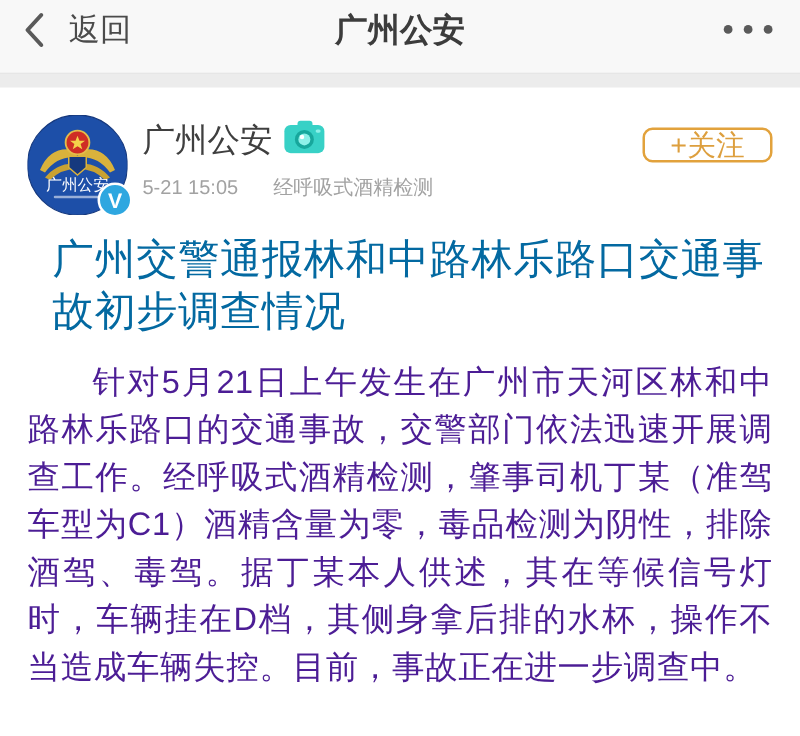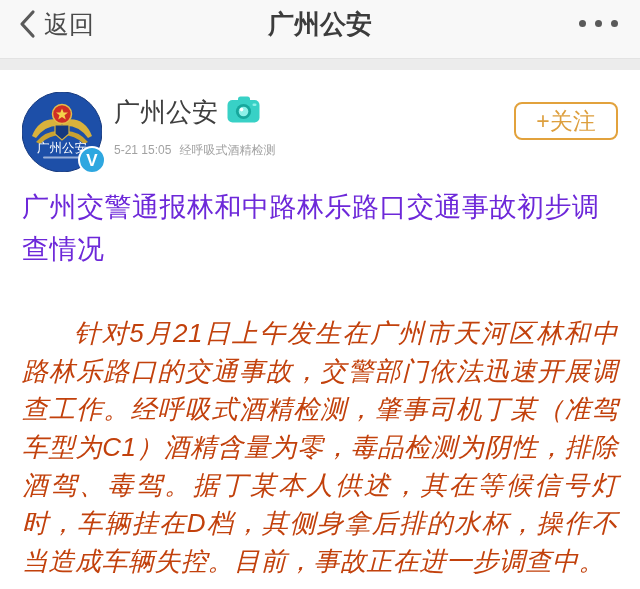--- a/index.html
+++ b/index.html
@@ -22,21 +22,21 @@
     position: relative;
     height: 58px;
     background: #f8f8f8;
     display: flex;
     align-items: flex-start;
     padding: 8px 18px 0 18px;
   }
   .nav-back {
     display: flex;
     align-items: center;
-    gap: 8px;
+    gap: 19px;
     color: #4b4b4b;
     font-size: 25px;
     cursor: pointer;
     line-height: 32px;
   }
   .nav-back svg { display: block; }
   .nav-title {
     position: absolute;
     left: 0; right: 0;
     top: 8px;
@@ -107,62 +107,62 @@
     margin-top: 4px;
   }
   .screen-name {
     font-size: 26px;
     color: #3f3f3f;
     line-height: 30px;
   }
   .camera-icon { display: block; }
   .meta-row {
     margin-top: 11px;
-    font-size: 12px;
+    font-size: 16px;
     color: #a2a2a2;
     line-height: 24px;
     display: flex;
-    gap: 8px;
+    gap: 28px;
     white-space: nowrap;
   }
   .follow-btn {
     flex: 0 0 auto;
     margin-top: 10px;
     min-width: 104px;
-    height: 38px;
+    height: 28px;
     border: 2px solid #e2a23c;
     border-radius: 8px;
     background: #ffffff;
     color: #dd9f3e;
     font-size: 23px;
     font-family: inherit;
     display: flex;
     align-items: center;
     justify-content: center;
     cursor: pointer;
     padding: 0 10px;
   }
 
   .post-title {
     margin-top: 14px;
-    font-size: 27px;
+    font-size: 33px;
     line-height: 42px;
-    color: #6d28d9;
+    color: #0369a1;
     font-weight: 400;
     letter-spacing: 0.5px;
+    margin-left: 20px;
   }
   .post-body {
-    margin-top: 44px;
+    margin-top: 16px;
     font-size: 26px;
     line-height: 38px;
-    color: #c2410c;
+    color: #4c1d95;
     text-indent: 2em;
     letter-spacing: 0.5px;
     text-align: justify;
-    font-style: italic;
   }
 </style>
 </head>
 <body>
 
 <div class="screen">
 
   <div class="navbar">
     <div class="nav-back">
       <span>

